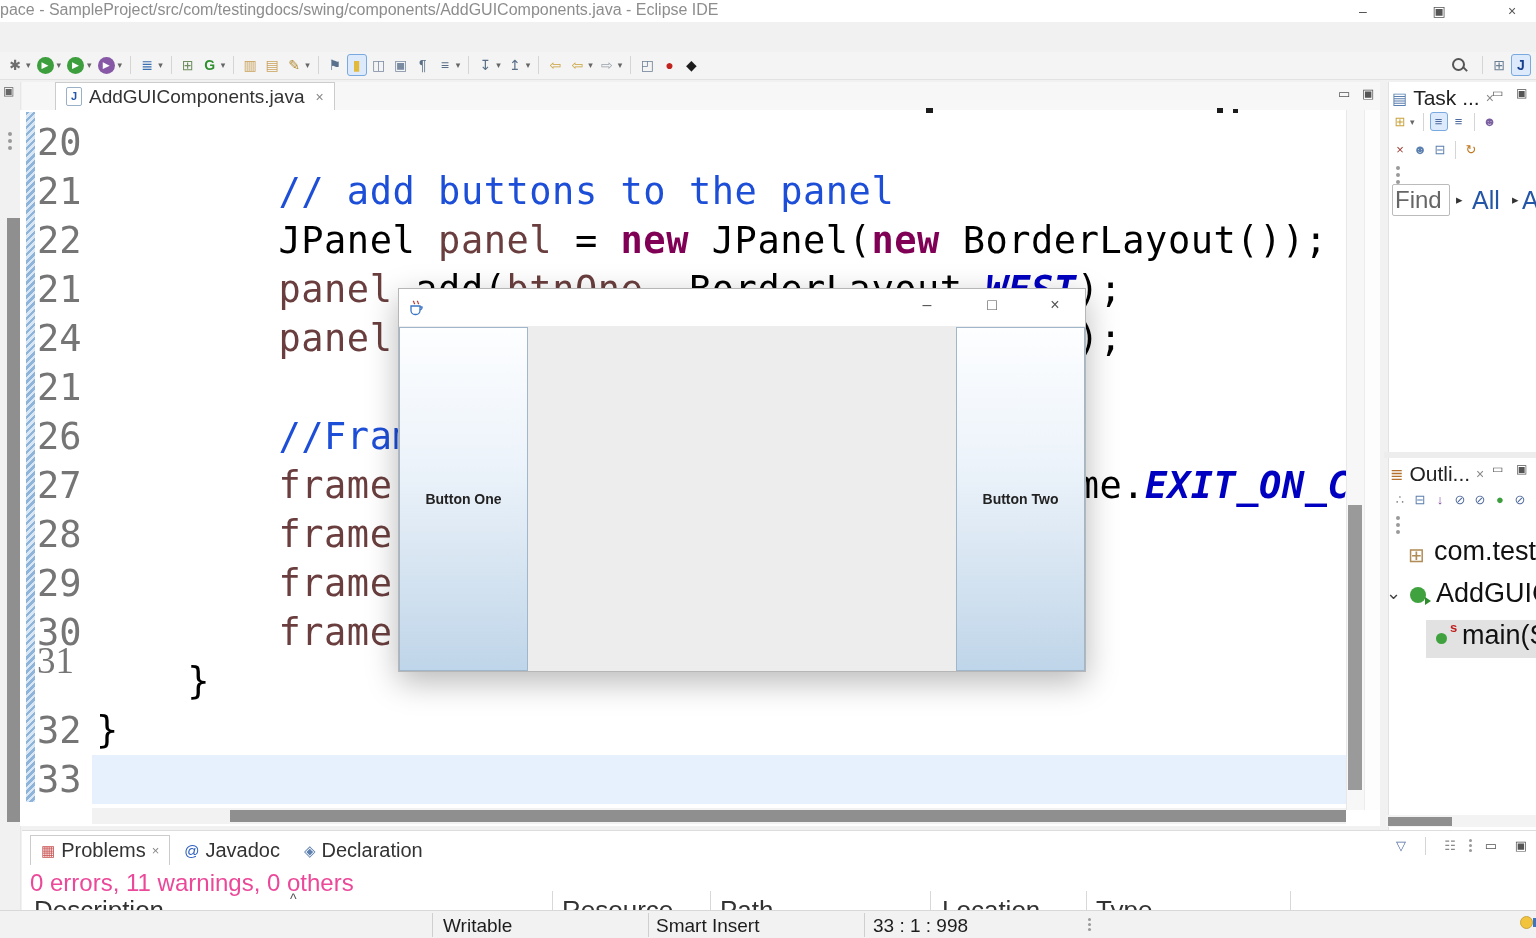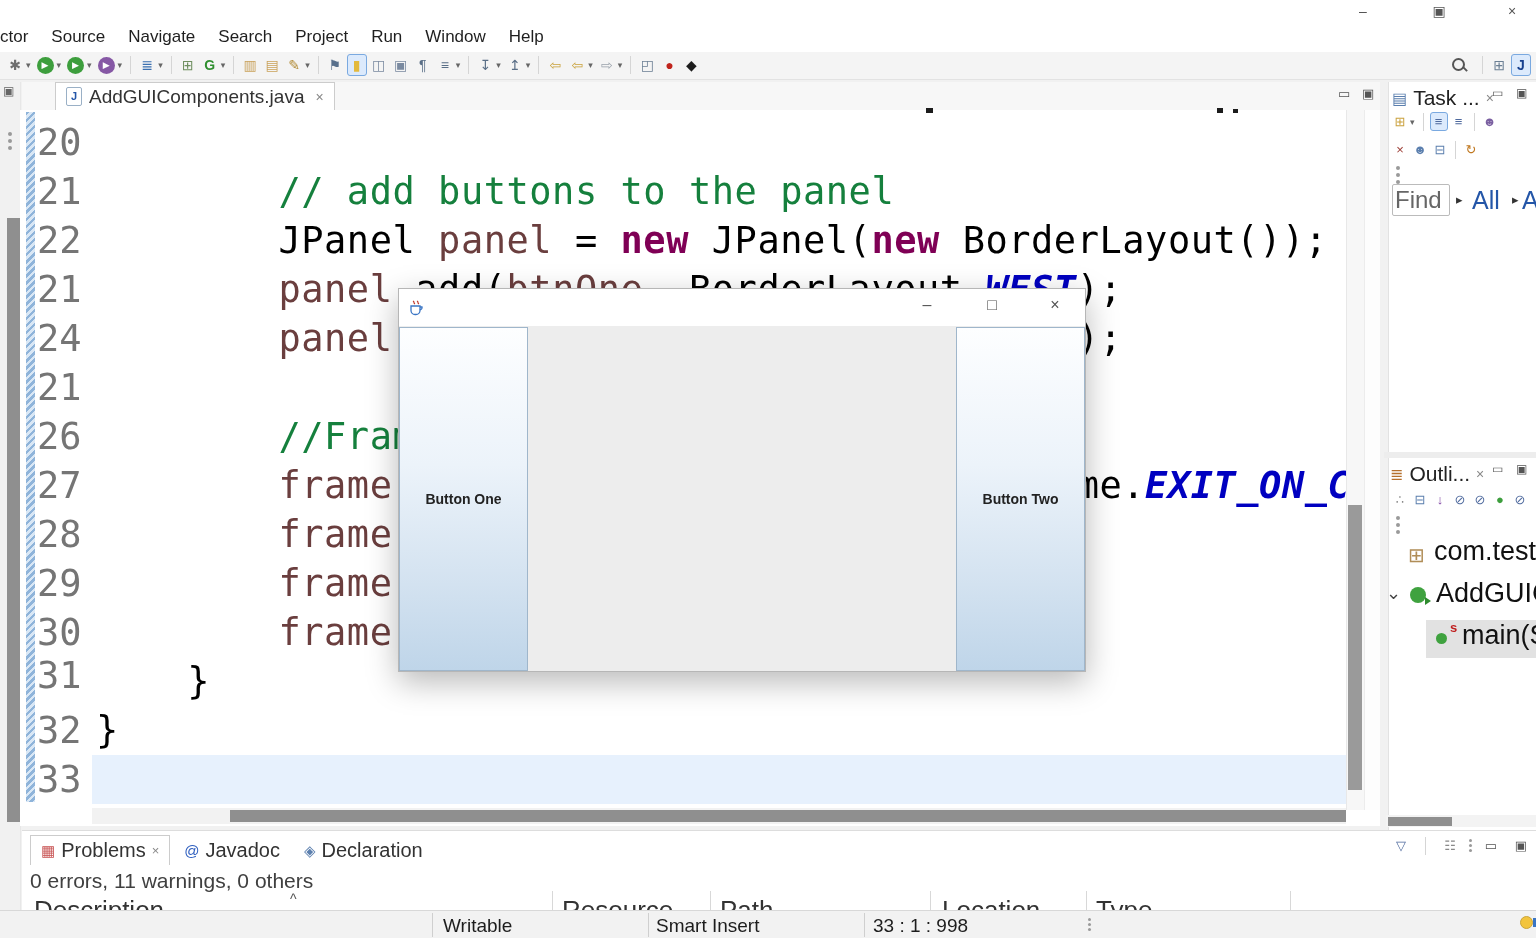--- a/index.html
+++ b/index.html
@@ -47,21 +47,21 @@
   .ebody{position:absolute;left:20px;top:110px;width:1360px;height:716px;background:#ffffff;}
   .diffbar{position:absolute;left:6px;top:2px;width:9px;height:690px;
            background:repeating-linear-gradient(135deg,#8fb4da 0 2.5px,#d9e7f5 2.5px 5px);}
   .lnum{position:absolute;left:17px;width:54px;height:49px;line-height:49px;
         font-family:"DejaVu Sans Mono",monospace;font-size:37px;color:#757575;}
   .ecode{position:absolute;left:72px;top:0;width:1254px;height:700px;overflow:hidden;}
   .crow{position:absolute;left:0;width:1600px;height:49px;line-height:49px;padding-left:4px;
         font-family:"DejaVu Sans Mono",monospace;font-size:37px;letter-spacing:0.53px;white-space:pre;color:#000;}
   .curline{position:absolute;left:0;width:1254px;height:49px;background:#e7f1fd;}
   .tk-d{color:#000000;}
-  .tk-comment{color:#15803d;}
+  .tk-comment{color:#1d4ed8;}
   .tk-kw{color:#7F0055;font-weight:bold;}
   .tk-sf{color:#0000C0;font-weight:bold;font-style:italic;}
   .tk-local{color:#6A3E3E;}
   .speck{position:absolute;background:#1c1c1c;z-index:5;}
   .vtrack{position:absolute;left:1326px;top:0;width:18px;height:700px;background:#f7f7f7;border-left:1px solid #e8e8e8;}
   .vthumb{position:absolute;left:1328px;top:395px;width:14px;height:285px;background:#9a9a9a;}
   .rruler{position:absolute;left:1344px;top:0;width:16px;height:700px;background:#fdfdfd;border-left:1px solid #ececec;}
   .htrack{position:absolute;left:72px;top:698px;width:1254px;height:16px;background:#f2f2f2;}
   .hthumb{position:absolute;left:210px;top:700px;width:1116px;height:12px;background:#8f8f8f;}
 
@@ -104,21 +104,21 @@
   .oscrolltrack{position:absolute;left:1386px;top:815px;width:150px;height:12px;background:#f3f3f3;}
   .oscrollthumb{position:absolute;left:1388px;top:817px;width:64px;height:9px;background:#8f8f8f;}
 
   
   .bpanel{position:absolute;left:22px;top:830px;width:1514px;height:80px;background:#fff;border-top:1px solid #ddd;overflow:hidden;}
   .btabs{position:absolute;left:8px;top:2px;display:flex;align-items:flex-end;gap:4px;height:32px;}
   .btab{display:flex;align-items:center;gap:6px;padding:3px 10px;font-size:20px;color:#333;white-space:nowrap;}
   .btab.active{background:#fff;border:1px solid #ccc;border-bottom:none;}
   .btic{font-size:15px;}
   .btclose{font-size:13px;color:#888;}
-  .bsummary{position:absolute;left:8px;top:38px;font-size:21px;color:#404040;white-space:nowrap;}
+  .bsummary{position:absolute;left:8px;top:38px;font-size:24px;color:#ec4899;white-space:nowrap;}
   .bheader{position:absolute;left:0;top:60px;width:1514px;height:20px;overflow:hidden;}
   .hcol{position:absolute;top:4px;font-size:26px;color:#333;white-space:nowrap;}
   .hsep{position:absolute;top:0;width:1px;height:40px;background:#d8d8d8;}
   .hsort{position:absolute;left:268px;top:0;font-size:14px;color:#555;}
   .brights{position:absolute;right:4px;top:4px;display:flex;align-items:center;gap:8px;}
   .brights .tic{font-size:13px;}
   .hdots{position:absolute;width:3px;height:3px;border-radius:50%;background:#9a9a9a;
          box-shadow:0 5px 0 #9a9a9a,0 10px 0 #9a9a9a;}
 
   
@@ -127,35 +127,26 @@
   .stdiv{position:absolute;top:2px;width:1px;height:24px;background:#cfcfcf;}
   .bulb{position:absolute;left:1520px;top:916px;width:11px;height:11px;border-radius:50%;background:#f2c43d;border:1px solid #caa53a;}
   .bluedot{position:absolute;left:1533px;top:918px;width:3px;height:9px;background:#3a75c4;}
 </style>
 </head>
 <body>
 
 <div class="screen">
 
   <div class="titlebar">
+    <span class="titletext">pace - SampleProject/src/com/testingdocs/swing/components/AddGUIComponents.java - Eclipse IDE</span>
     <span class="wctl" style="left:1348px;">–</span>
     <span class="wctl" style="left:1424px;">▣</span>
     <span class="wctl" style="left:1497px;">×</span>
   </div>
 
-  <div class="menubar">
-      <span class="mi">ctor</span>
-      <span class="mi">Source</span>
-      <span class="mi">Navigate</span>
-      <span class="mi">Search</span>
-      <span class="mi">Project</span>
-      <span class="mi">Run</span>
-      <span class="mi">Window</span>
-      <span class="mi">Help</span>
-    </div>
 
   <div class="toolbar">
     <div id="main-toolbar-icons">
         <span class="tic" style="color: rgb(111, 111, 111);">✱</span>
         <span class="dd">▾</span>
         <span class="tic circ" style="color: rgb(255, 255, 255); background: rgb(61, 158, 61);">▶</span>
         <span class="dd">▾</span>
         <span class="tic circ" style="color: rgb(255, 255, 255); background: rgb(61, 158, 61);">▶</span>
         <span class="dd">▾</span>
         <span class="tic circ" style="color: rgb(255, 255, 255); background: rgb(134, 88, 165);">▶</span>
@@ -226,21 +217,21 @@
         <div class="lnum" style="top: 57px;">21</div>
         <div class="lnum" style="top: 106px;">22</div>
         <div class="lnum" style="top: 155px;">21</div>
         <div class="lnum" style="top: 204px;">24</div>
         <div class="lnum" style="top: 253px;">21</div>
         <div class="lnum" style="top: 302px;">26</div>
         <div class="lnum" style="top: 351px;">27</div>
         <div class="lnum" style="top: 400px;">28</div>
         <div class="lnum" style="top: 449px;">29</div>
         <div class="lnum" style="top: 498px;">30</div>
-        <div class="lnum" style="top: 541px;">31</div>
+        <div class="lnum" style="top: 526px; font-family: Liberation Serif, serif;">31</div>
         <div class="lnum" style="top: 596px;">32</div>
         <div class="lnum" style="top: 645px;">33</div>
       </div>
     <div class="ecode">
         <div class="crow" style="top: 8px;"></div>
         <div class="crow" style="top: 57px;"><span class="tk tk-comment">        // add buttons to the panel</span></div>
         <div class="crow" style="top: 106px;"><span class="tk tk-d">        JPanel </span><span class="tk tk-local">panel</span><span class="tk tk-d"> = </span><span class="tk tk-kw">new</span><span class="tk tk-d"> JPanel(</span><span class="tk tk-kw">new</span><span class="tk tk-d"> BorderLayout());</span></div>
         <div class="crow" style="top: 155px;"><span class="tk tk-d">        </span><span class="tk tk-local">panel</span><span class="tk tk-d">.add(</span><span class="tk tk-local">btnOne</span><span class="tk tk-d">, BorderLayout.</span><span class="tk tk-sf">WEST</span><span class="tk tk-d">);</span></div>
         <div class="crow" style="top: 204px;"><span class="tk tk-d">        </span><span class="tk tk-local">panel</span><span class="tk tk-d">.add(</span><span class="tk tk-local">btnTwo</span><span class="tk tk-d">, BorderLayout.</span><span class="tk tk-sf">EAST</span><span class="tk tk-d">);</span></div>
         <div class="crow" style="top: 253px;"></div>

